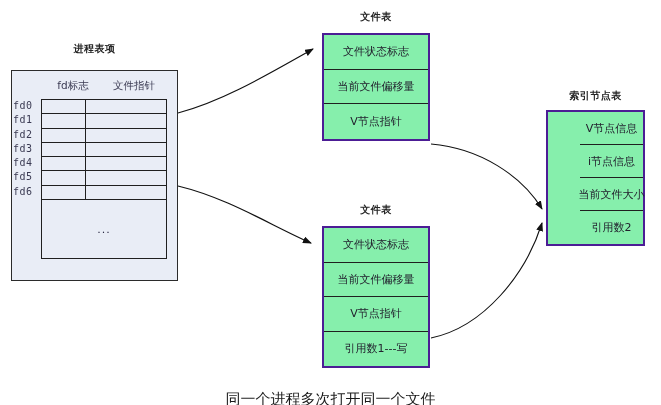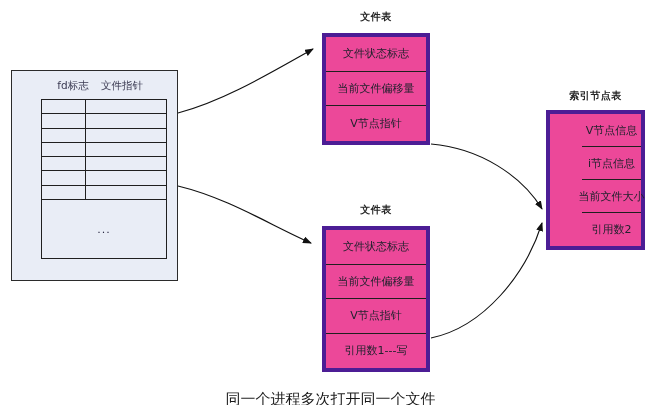--- a/index.html
+++ b/index.html
@@ -31,21 +31,21 @@
     background:#e9edf6;
     border:1px solid #2b2b2b;
     box-sizing:border-box;
   }
   .proc-hdr{
     position:absolute;top:78px;left:11px;width:142px;height:16px;
     display:flex;align-items:center;
     font-size:10.5px;color:#3a3a52;white-space:nowrap;
   }
   .proc-hdr .h1{position:absolute;left:36px;width:52px;text-align:center;}
-  .proc-hdr .h2{position:absolute;left:80px;width:62px;text-align:center;}
+  .proc-hdr .h2{position:absolute;left:92px;width:62px;text-align:center;}
 
   .fdlabels{position:absolute;left:13px;top:99px;width:28px;}
   .fdlabel{
     height:14.3px;line-height:14.3px;
     font-size:10px;color:#3a3a52;
     font-family:"DejaVu Sans Mono","Liberation Mono",monospace;
     letter-spacing:0.5px;
   }
 
   .grid{
@@ -62,23 +62,23 @@
   .grow .c2{flex:1;}
   .dots-cell{
     height:58px;box-sizing:border-box;
     display:flex;align-items:center;justify-content:center;
     font-size:11px;color:#2b2b44;letter-spacing:1px;
   }
 
   
   .stack{
     position:absolute;
-    border:4px solid #4c1d95;
+    border:2px solid #4c1d95;
     box-sizing:border-box;
-    background:#ec4899;
+    background:#86efac;
   }
   .srow{
     box-sizing:border-box;
     border-bottom:1px solid #1f1f1f;
     display:flex;align-items:center;justify-content:center;
     font-size:11px;color:#22222e;
     white-space:nowrap;
   }
   .srow:last-child{border-bottom:none;}
 
@@ -107,28 +107,38 @@
       <marker id="ah" markerWidth="9" markerHeight="7" refX="8" refY="3.5" orient="auto" markerUnits="userSpaceOnUse">
         <path d="M0,0 L9,3.5 L0,7 Z" fill="#111111"></path>
       </marker>
     </defs>
     <path d="M178,113 C224,101 272,72 313,49" fill="none" stroke="#111111" stroke-width="1.2" marker-end="url(#ah)"></path>
     <path d="M178,186 C228,198 272,226 311,243" fill="none" stroke="#111111" stroke-width="1.2" marker-end="url(#ah)"></path>
     <path d="M431,144 C480,148 522,176 542,209" fill="none" stroke="#111111" stroke-width="1.1" marker-end="url(#ah)"></path>
     <path d="M431,338 C484,327 526,274 542,223" fill="none" stroke="#111111" stroke-width="1.1" marker-end="url(#ah)"></path>
   </svg>
 
+  <div class="ttl" style="left:11px;top:42px;width:167px;">进程表项</div>
 
   <div class="proc-outer"></div>
 
   <div class="proc-hdr">
     <span class="h1">fd标志</span>
     <span class="h2">文件指针</span>
   </div>
 
+  <div class="fdlabels">
+    <div class="fdlabel">fd0</div>
+    <div class="fdlabel">fd1</div>
+    <div class="fdlabel">fd2</div>
+    <div class="fdlabel">fd3</div>
+    <div class="fdlabel">fd4</div>
+    <div class="fdlabel">fd5</div>
+    <div class="fdlabel">fd6</div>
+  </div>
 
   <div class="grid">
     <div class="grow">
         <div class="c1"></div>
         <div class="c2"></div>
       </div>
     <div class="grow">
         <div class="c1"></div>
         <div class="c2"></div>
       </div>

